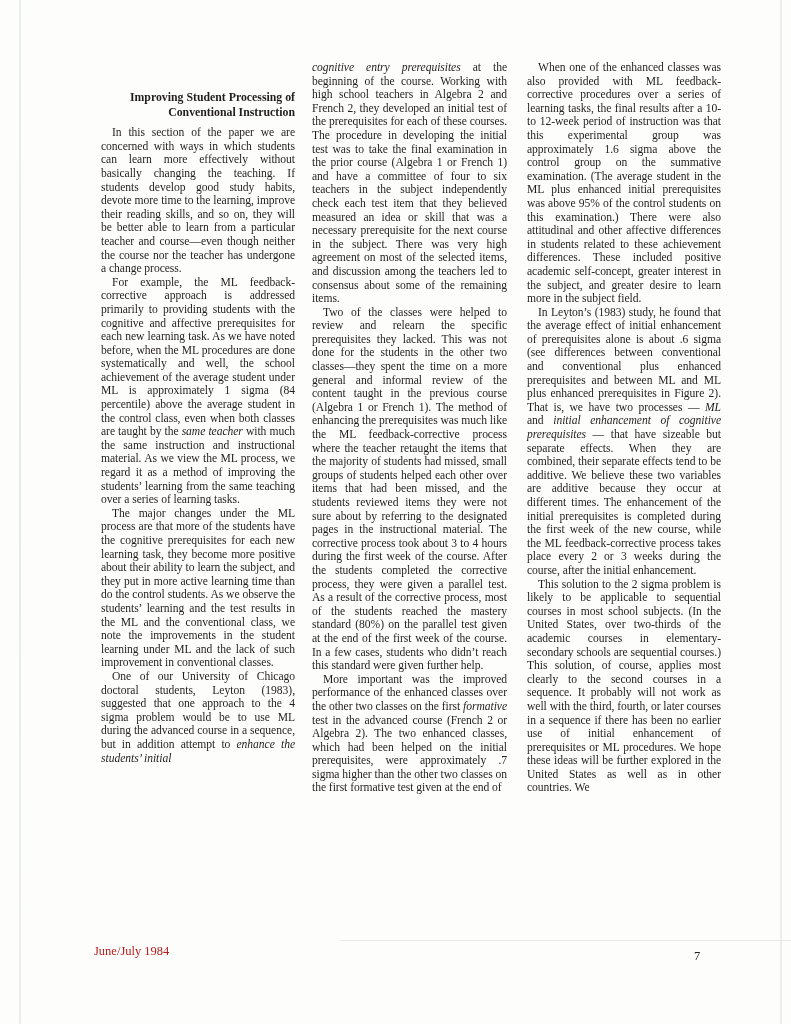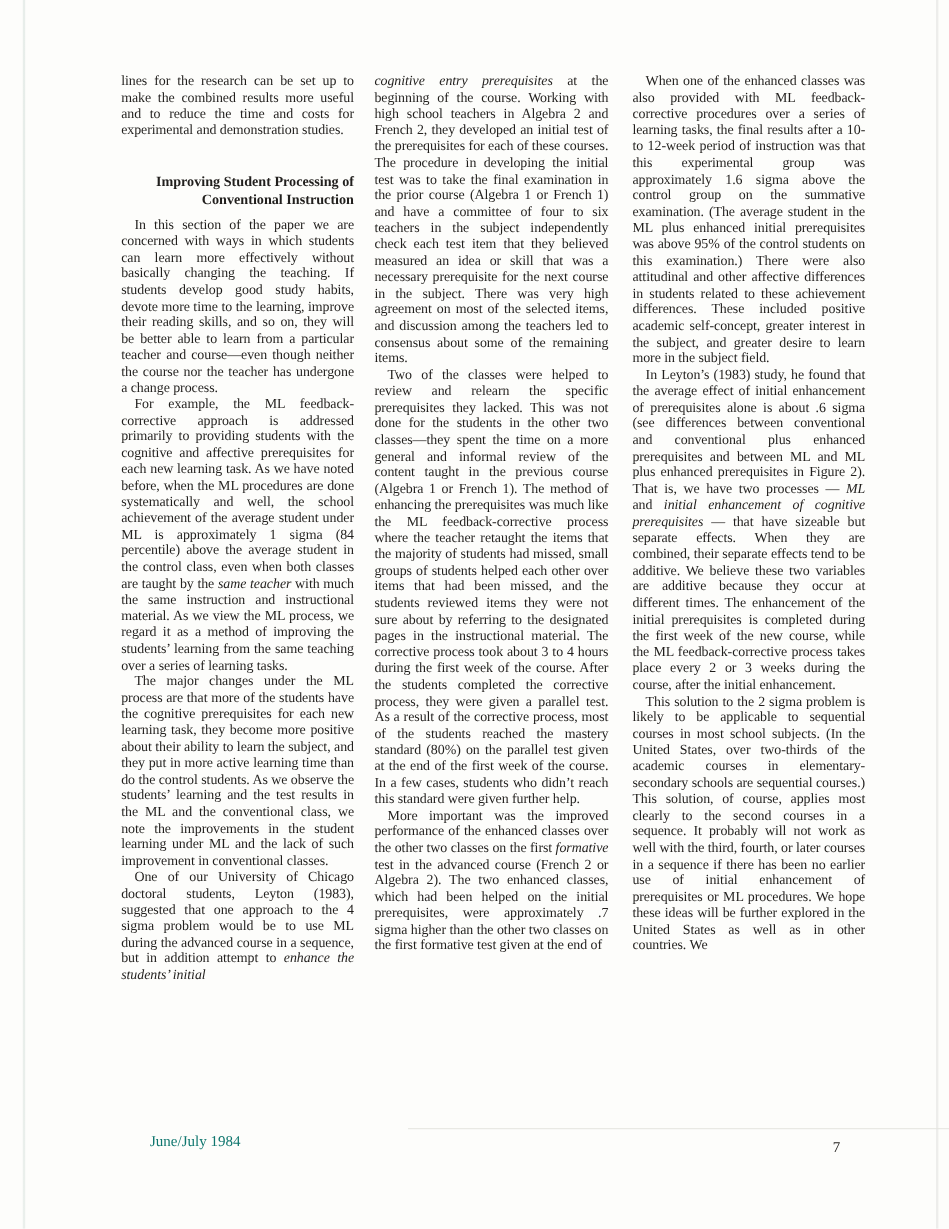--- a/index.html
+++ b/index.html
@@ -20,32 +20,31 @@
   #col1{left:101px;width:194px;}
   #col2{left:312px;width:195px;}
   #col3{left:527px;width:194px;}
   .col p{margin:0;}
   .col p.ind{text-indent:11px;}
   .col h2{
     margin:29px 0 7px 0;
     font-size:11.8px;line-height:14.6px;font-weight:bold;
     text-align:right;letter-spacing:0;
   }
-  .footer-left{position:absolute;left:94px;top:944px;font-size:12.5px;color:#0f766e;margin-left:31px;}
+  .footer-left{position:absolute;left:94px;top:944px;font-size:12.5px;color:#b91c1c;}
   .footer-right{position:absolute;left:694px;top:949px;font-size:12.5px;color:#24221f;}
 </style>
 </head>
 <body>
 
 <div class="crease left"></div>
 <div class="crease right"></div>
 <div class="streak"></div>
 
 <div class="col" id="col1">
-    <p><span>lines for the research can be set up to make the combined results more useful and to reduce the time and costs for experimental and demonstration studies.</span></p>
     <h2>Improving Student Processing of<br>Conventional Instruction</h2>
     <p class="ind"><span>In this section of the paper we are concerned with ways in which students can learn more effectively without basically changing the teaching. If students develop good study habits, devote more time to the learning, improve their reading skills, and so on, they will be better able to learn from a particular teacher and course—even though neither the course nor the teacher has undergone a change process.</span></p>
     <p class="ind"><span>For example, the ML feedback-corrective approach is addressed primarily to providing students with the cognitive and affective prerequisites for each new learning task. As we have noted before, when the ML procedures are done systematically and well, the school achievement of the average student under ML is approximately 1 sigma (84 percentile) above the average student in the control class, even when both classes are taught by the </span><i>same teacher</i><span> with much the same instruction and instructional material. As we view the ML process, we regard it as a method of improving the students’ learning from the same teaching over a series of learning tasks.</span></p>
     <p class="ind"><span>The major changes under the ML process are that more of the students have the cognitive prerequisites for each new learning task, they become more positive about their ability to learn the subject, and they put in more active learning time than do the control students. As we observe the students’ learning and the test results in the ML and the conventional class, we note the improvements in the student learning under ML and the lack of such improvement in conventional classes.</span></p>
     <p class="ind"><span>One of our University of Chicago doctoral students, Leyton (1983), suggested that one approach to the 4 sigma problem would be to use ML during the advanced course in a sequence, but in addition attempt to </span><i>enhance the students’ initial</i></p>
   </div>
 <div class="col" id="col2">
     <p><i>cognitive entry prerequisites</i><span> at the beginning of the course. Working with high school teachers in Algebra 2 and French 2, they developed an initial test of the prerequisites for each of these courses. The procedure in developing the initial test was to take the final examination in the prior course (Algebra 1 or French 1) and have a committee of four to six teachers in the subject independently check each test item that they believed measured an idea or skill that was a necessary prerequisite for the next course in the subject. There was very high agreement on most of the selected items, and discussion among the teachers led to consensus about some of the remaining items.</span></p>
     <p class="ind"><span>Two of the classes were helped to review and relearn the specific prerequisites they lacked. This was not done for the students in the other two classes—they spent the time on a more general and informal review of the content taught in the previous course (Algebra 1 or French 1). The method of enhancing the prerequisites was much like the ML feedback-corrective process where the teacher retaught the items that the majority of students had missed, small groups of students helped each other over items that had been missed, and the students reviewed items they were not sure about by referring to the designated pages in the instructional material. The corrective process took about 3 to 4 hours during the first week of the course. After the students completed the corrective process, they were given a parallel test. As a result of the corrective process, most of the students reached the mastery standard (80%) on the parallel test given at the end of the first week of the course. In a few cases, students who didn’t reach this standard were given further help.</span></p>
     <p class="ind"><span>More important was the improved performance of the enhanced classes over the other two classes on the first </span><i>formative</i><span> test in the advanced course (French 2 or Algebra 2). The two enhanced classes, which had been helped on the initial prerequisites, were approximately .7 sigma higher than the other two classes on the first formative test given at the end of</span></p>

